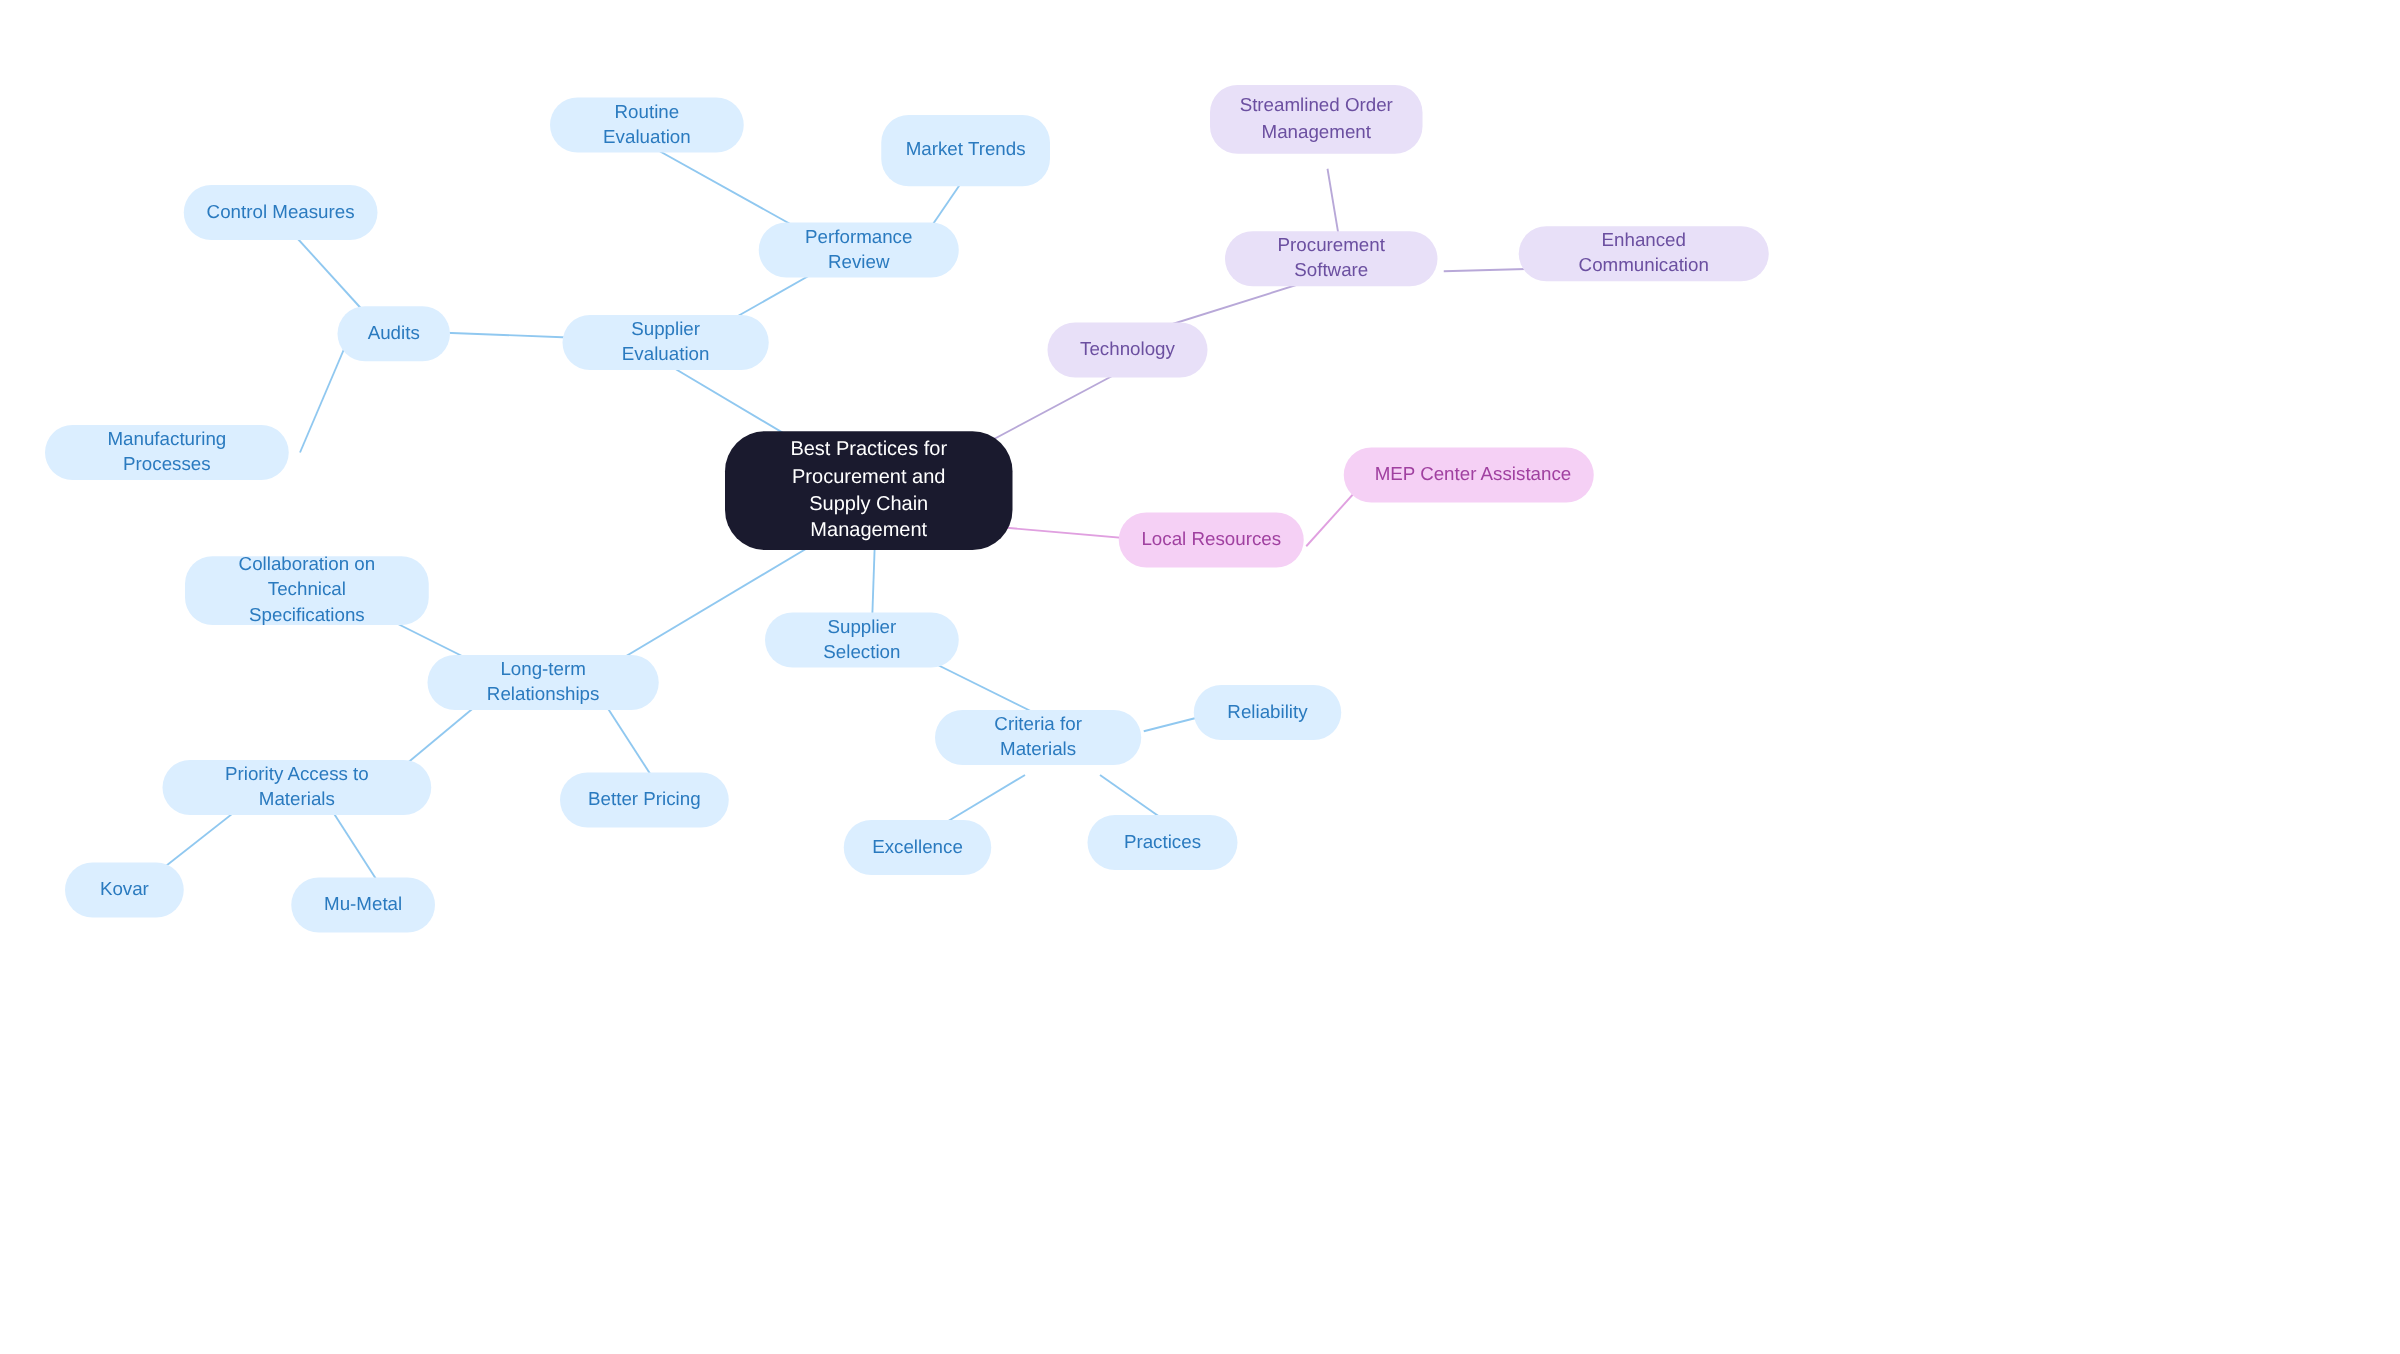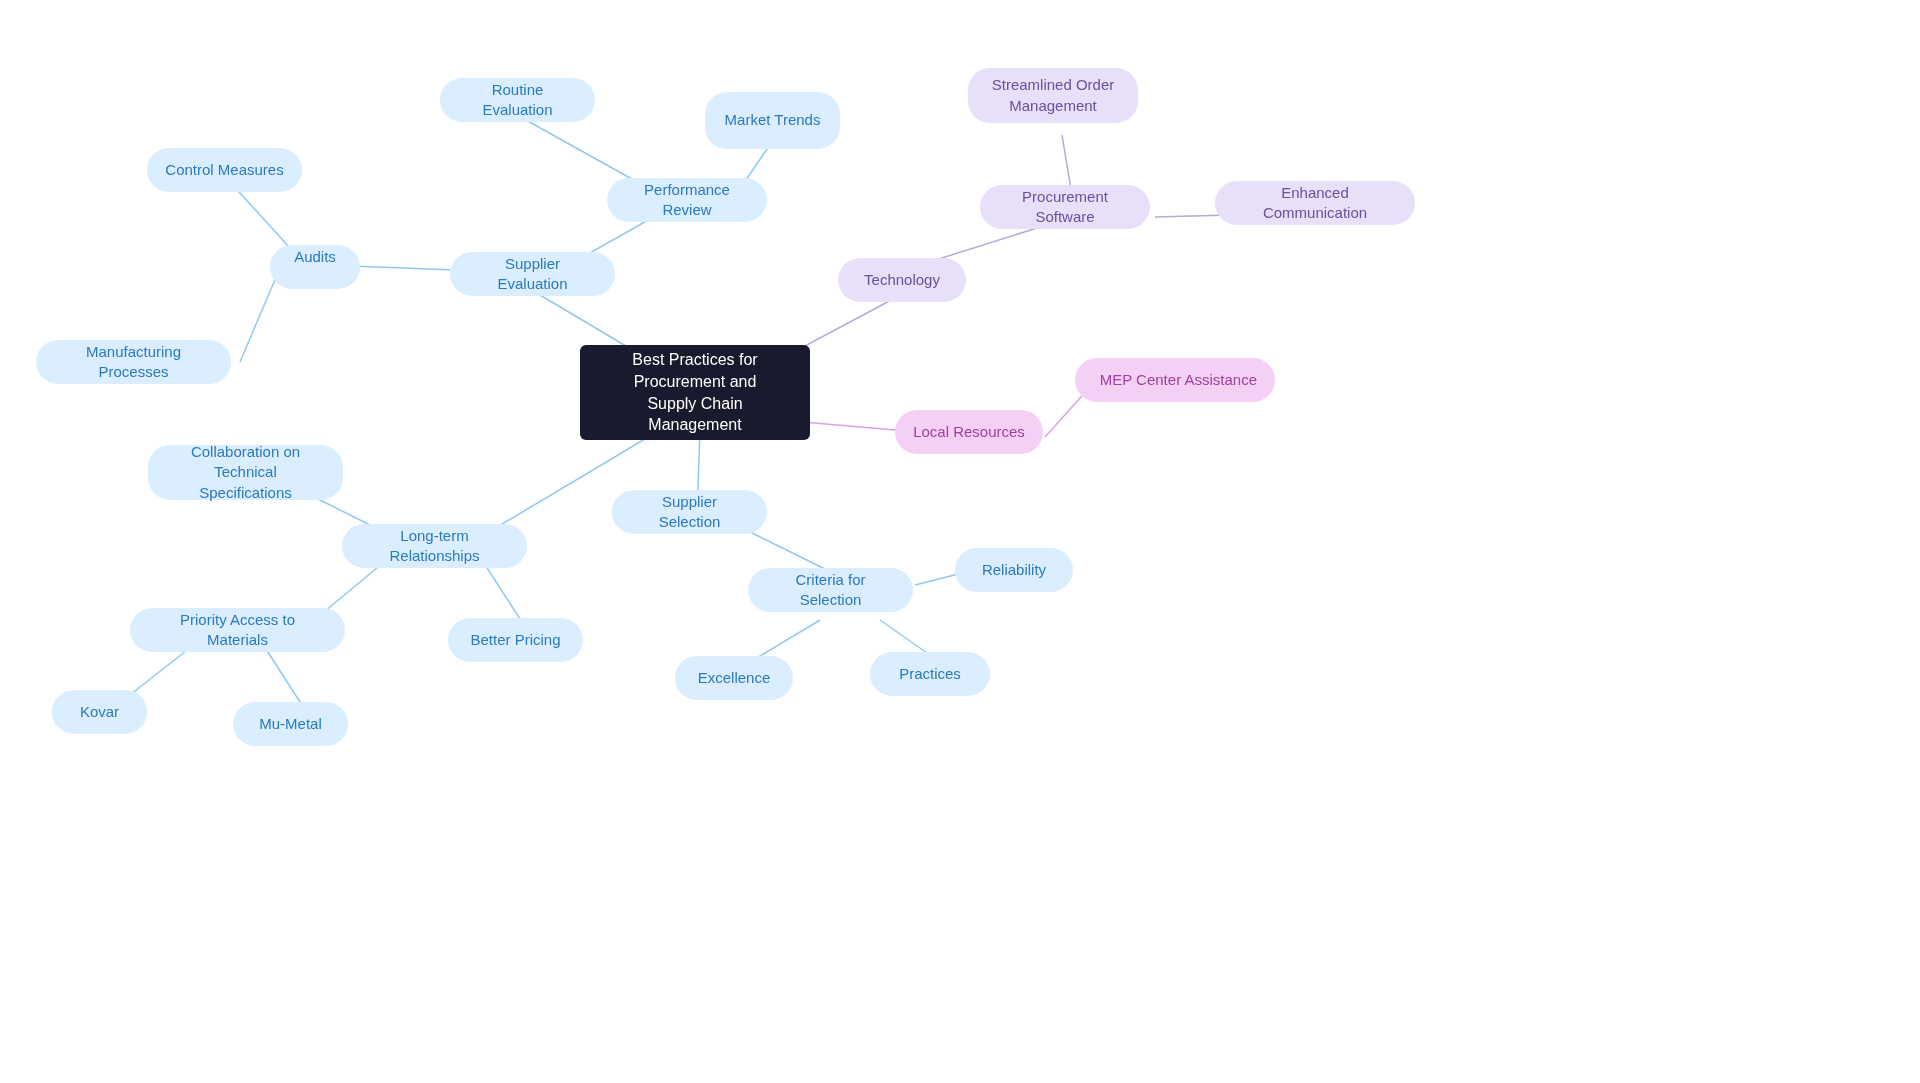--- a/index.html
+++ b/index.html
@@ -28,21 +28,21 @@
       cursor: pointer;
       font-size: 15px;
       line-height: 1.35;
       padding: 22px 18px;
     }
     .node-center {
       background: #1a1a2e;
       color: #ffffff;
       font-size: 16px;
       font-weight: 500;
-      border-radius: 6px;
+      border-radius: 32px;
       padding: 18px 28px;
     }
     .node-blue {
       background: #dbeeff;
       color: #2a7abf;
       border: none;
     }
     .node-purple {
       background: #e8e0f8;
       color: #6b4fa0;
@@ -121,21 +121,21 @@
 </div>
 
 <div class="node node-blue" style="left:440px; top:78px; width:155px; height:42px;">
   <span>Routine Evaluation</span>
 </div>
 
 <div class="node node-blue" style="left:705px; top:92px; width:135px; height:57px;">
   <span>Market Trends</span>
 </div>
 
-<div class="node node-blue" style="left:270px; top:245px; width:90px; height:40px;align-items:flex-end;">
+<div class="node node-blue" style="left:270px; top:245px; width:90px; height:40px;">
   <span>Audits</span>
 </div>
 
 <div class="node node-blue" style="left:147px; top:148px; width:155px; height:42px;">
   <span>Control Measures</span>
 </div>
 
 <div class="node node-blue" style="left:36px; top:340px; width:195px; height:28px;">
   <span>Manufacturing Processes</span>
 </div>
@@ -163,21 +163,21 @@
 
 <div class="node node-pink" style="left:1075px; top:358px; width:200px; height:42px;justify-content:flex-end;">
   <span>MEP Center Assistance</span>
 </div>
 
 <div class="node node-blue" style="left:612px; top:490px; width:155px; height:42px;">
   <span>Supplier Selection</span>
 </div>
 
 <div class="node node-blue" style="left:748px; top:568px; width:165px; height:42px;">
-  <span>Criteria for Selection</span>
+  <span>Criteria for Materials</span>
 </div>
 
 <div class="node node-blue" style="left:955px; top:548px; width:118px; height:40px;">
   <span>Reliability</span>
 </div>
 
 <div class="node node-blue" style="left:675px; top:656px; width:118px; height:40px;">
   <span>Excellence</span>
 </div>
 

